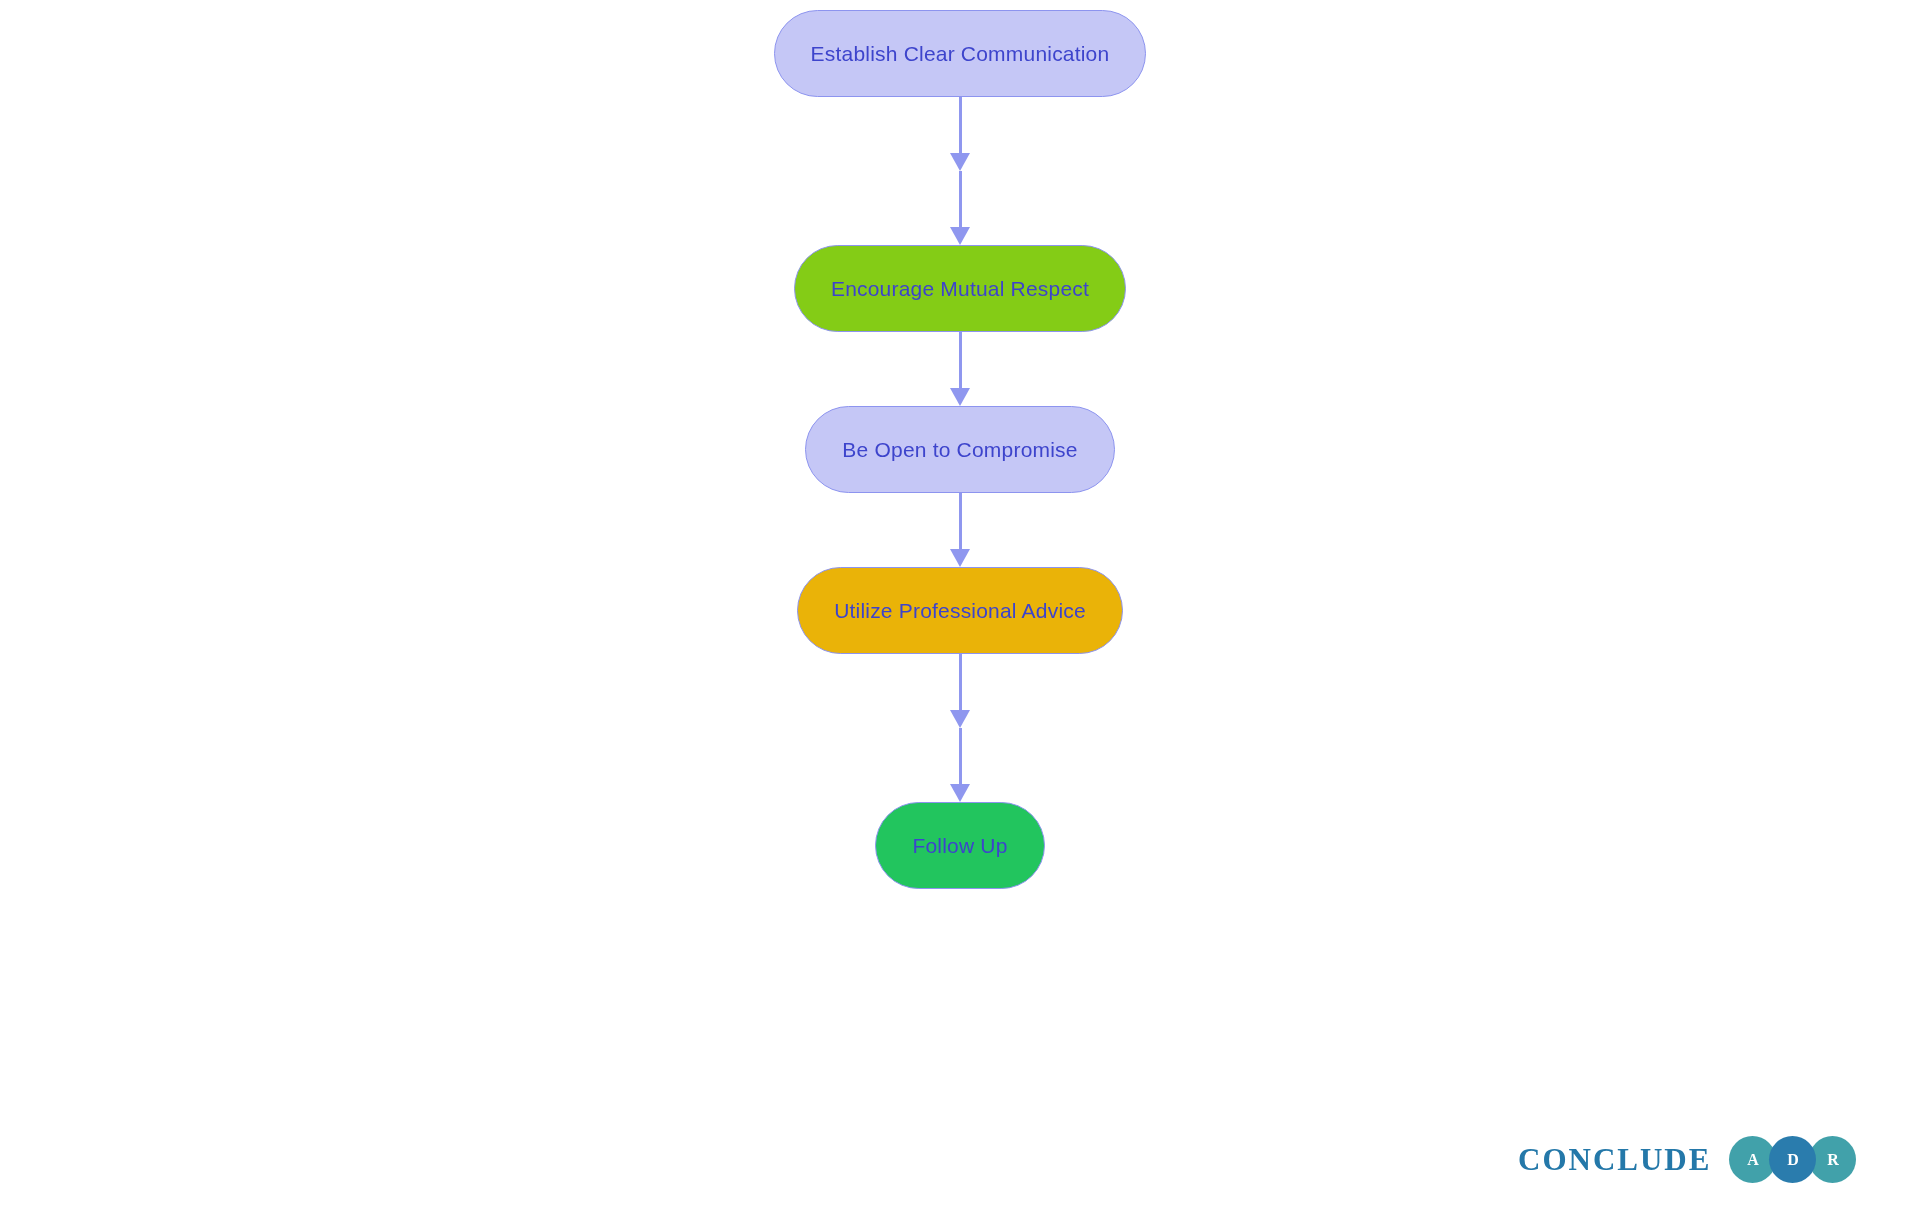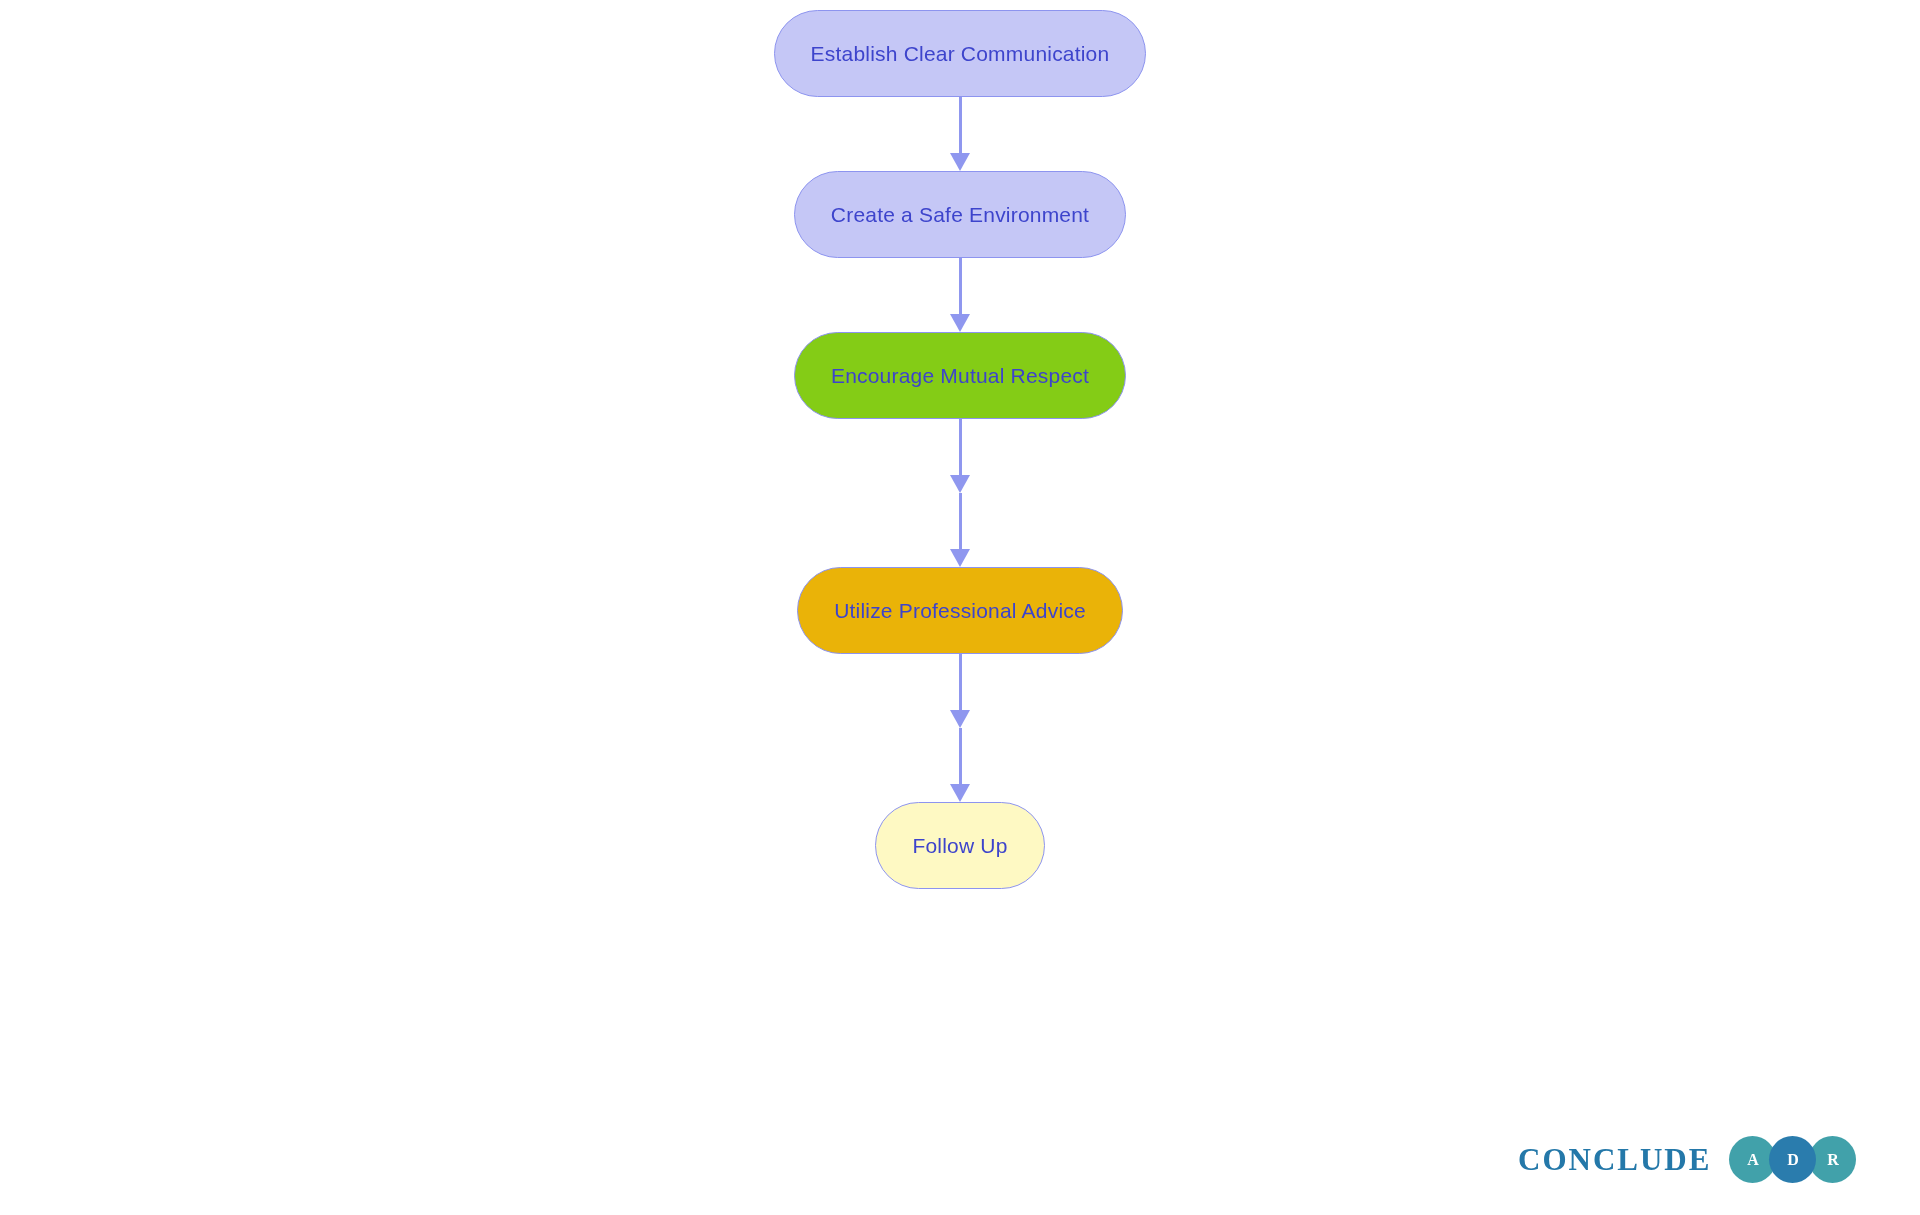--- a/index.html
+++ b/index.html
@@ -94,54 +94,54 @@
 
   <div class="diagram">
 
     <div class="node" style="background-color: rgb(197, 199, 246); border-color: rgb(141, 148, 239); color: rgb(61, 68, 204);">Establish Clear Communication</div>
 
     <div class="arrow">
       <div class="arrow-line" style="background-color: rgb(143, 151, 239);"></div>
       <div class="arrow-head" style="border-top-color: rgb(143, 151, 239);"></div>
     </div>
 
-    <div class="node" style="background-color: rgb(197, 199, 246); border-color: rgb(141, 148, 239); color: rgb(61, 68, 204);">Create a Safe Environment</div>
 
     <div class="arrow">
       <div class="arrow-line" style="background-color: rgb(143, 151, 239);"></div>
       <div class="arrow-head" style="border-top-color: rgb(143, 151, 239);"></div>
     </div>
 
     <div class="node" style="background-color: #84cc16; border-color: rgb(141, 148, 239); color: rgb(61, 68, 204);">Encourage Mutual Respect</div>
 
     <div class="arrow">
       <div class="arrow-line" style="background-color: rgb(143, 151, 239);"></div>
       <div class="arrow-head" style="border-top-color: rgb(143, 151, 239);"></div>
     </div>
 
+    <div class="node" style="background-color: rgb(197, 199, 246); border-color: rgb(141, 148, 239); color: rgb(61, 68, 204);">Be Open to Compromise</div>
 
     <div class="arrow">
       <div class="arrow-line" style="background-color: rgb(143, 151, 239);"></div>
       <div class="arrow-head" style="border-top-color: rgb(143, 151, 239);"></div>
     </div>
 
     <div class="node" style="background-color: #eab308; border-color: rgb(141, 148, 239); color: rgb(61, 68, 204);">Utilize Professional Advice</div>
 
     <div class="arrow">
       <div class="arrow-line" style="background-color: rgb(143, 151, 239);"></div>
       <div class="arrow-head" style="border-top-color: rgb(143, 151, 239);"></div>
     </div>
 
 
     <div class="arrow">
       <div class="arrow-line" style="background-color: rgb(143, 151, 239);"></div>
       <div class="arrow-head" style="border-top-color: rgb(143, 151, 239);"></div>
     </div>
 
-    <div class="node" style="background-color: #fef9c3; border-color: rgb(141, 148, 239); color: rgb(61, 68, 204); text-align: right;">Follow Up</div>
+    <div class="node" style="background-color: #22c55e; border-color: rgb(141, 148, 239); color: rgb(61, 68, 204); text-align: right;">Follow Up</div>
 
   </div>
 
   <div class="logo">
     <span class="logo-wordmark" style="color: rgb(36, 120, 169);">CONCLUDE</span>
     <span class="logo-badges">
       <span class="logo-badge side" style="background-color: rgb(65, 161, 170);">A</span>
       <span class="logo-badge middle" style="background-color: rgb(42, 124, 173);">D</span>
       <span class="logo-badge side" style="background-color: rgb(65, 161, 170);">R</span>
     </span>

